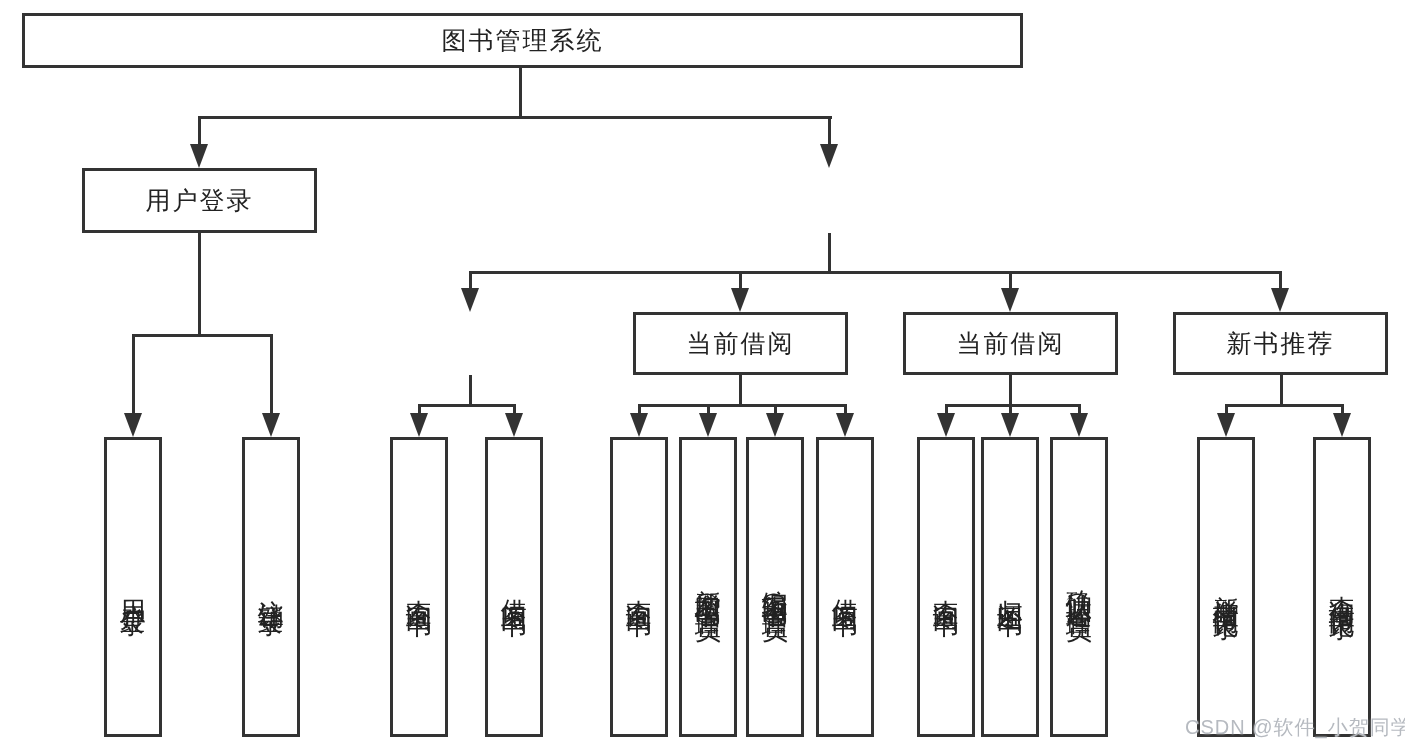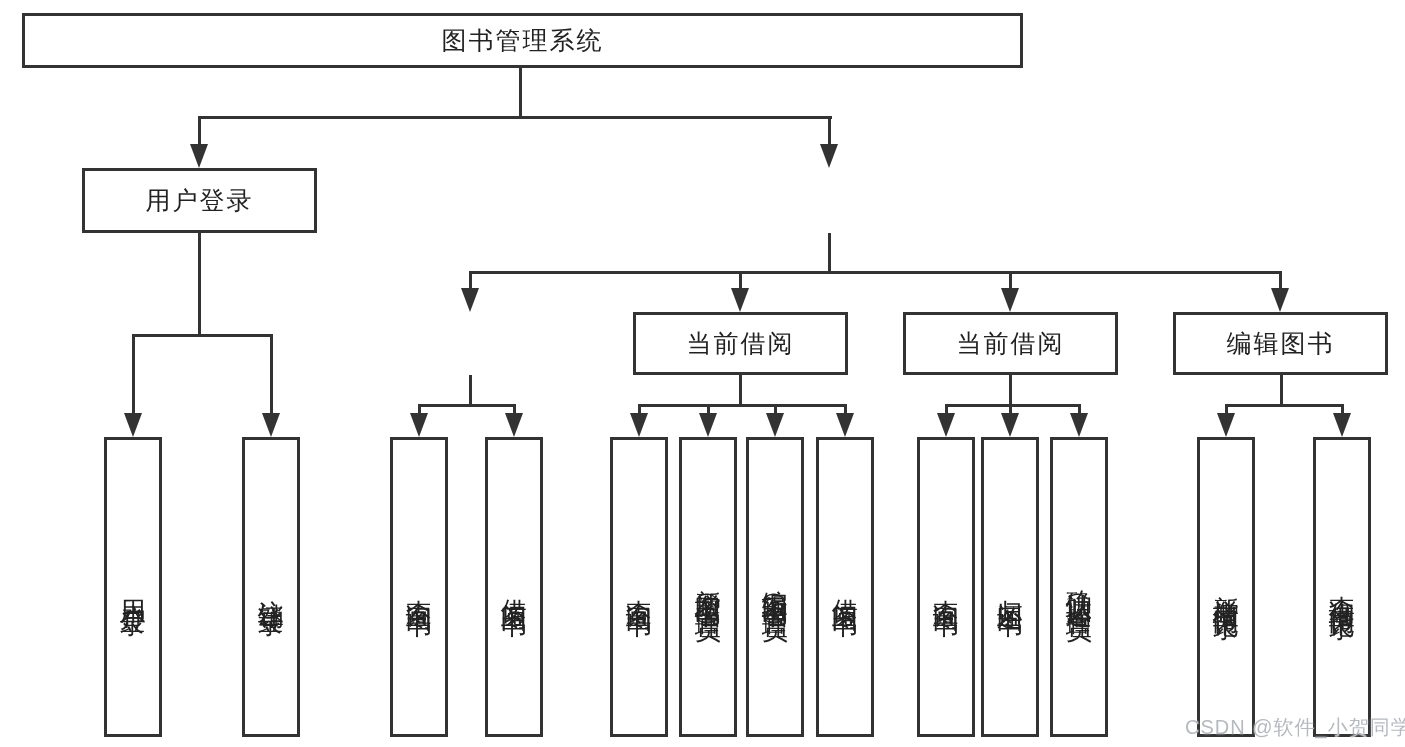--- a/index.html
+++ b/index.html
@@ -99,21 +99,21 @@
   <div class="arrow" style="left:1001px;top:288px"></div>
   <div class="arrow" style="left:1271px;top:288px"></div>
 
   <div class="box hbox" style="left:633px;top:312px;width:215px;height:63px">
     <span>当前借阅</span>
   </div>
   <div class="box hbox" style="left:903px;top:312px;width:215px;height:63px">
     <span>当前借阅</span>
   </div>
   <div class="box hbox" style="left:1173px;top:312px;width:215px;height:63px">
-    <span>编辑图书</span>
+    <span>新书推荐</span>
   </div>
 
   <div class="v" style="left:469px;top:375px;height:32px"></div>
   <div class="h" style="left:418px;top:404px;width:98px"></div>
   <div class="v" style="left:418px;top:404px;height:12px"></div>
   <div class="v" style="left:513px;top:404px;height:12px"></div>
   <div class="arrow" style="left:410px;top:413px"></div>
   <div class="arrow" style="left:505px;top:413px"></div>
 
   <div class="v" style="left:739px;top:375px;height:32px"></div>

